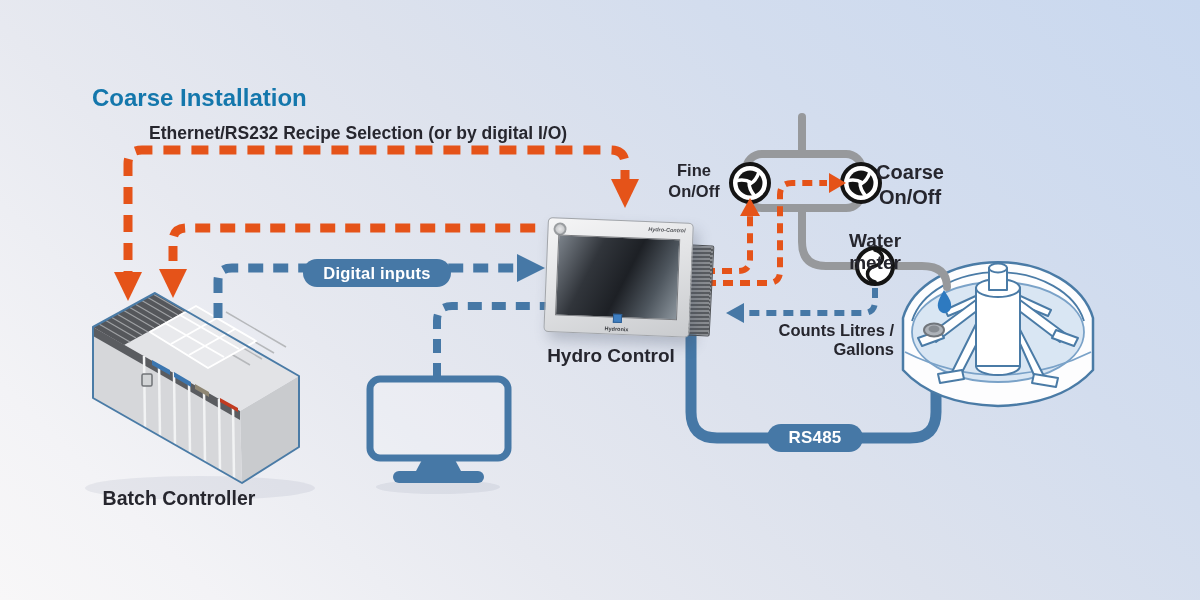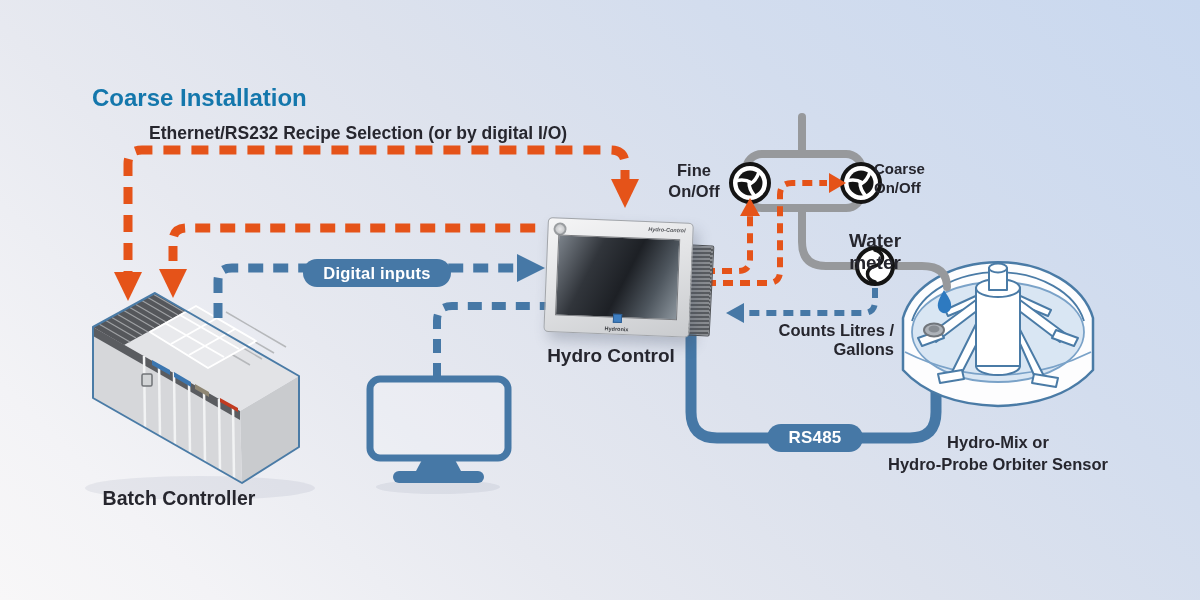--- a/index.html
+++ b/index.html
@@ -196,21 +196,19 @@
     </div>
   </div>
 
   <div class="badge blue" style="left:303px;top:253px;width:148px;height:28px;margin-top:6px;">Digital inputs</div>
   <div class="badge blue" style="left:767px;top:424px;width:96px;height:28px;font-size:17px;">RS485</div>
 
   <div class="lbl" style="left:92px;top:84px;font-size:24px;color:#1477ac;">Coarse Installation</div>
   <div class="lbl" style="left:149px;top:123px;font-size:17.5px;font-weight:700;">Ethernet/RS232 Recipe Selection (or by digital I/O)</div>
   <div class="lbl" style="left:662px;top:160px;width:64px;font-size:16.5px;text-align:center;line-height:1.25;">Fine
 On/Off</div>
-  <div class="lbl" style="left:874px;top:160px;width:72px;font-size:15px;line-height:1.25;">Coarse
+  <div class="lbl" style="left:874px;top:160px;width:72px;font-size:20px;text-align:center;line-height:1.25;">Coarse
 On/Off</div>
   <div class="lbl" style="left:822px;top:230px;width:106px;font-size:19px;text-align:center;">Water meter</div>
   <div class="lbl" style="left:718px;top:321px;width:176px;font-size:16.5px;text-align:right;">Counts Litres / Gallons</div>
   <div class="lbl" style="left:100px;top:487px;width:158px;font-size:19.5px;text-align:center;">Batch Controller</div>
   <div class="lbl" style="left:540px;top:345px;width:142px;font-size:19px;text-align:center;">Hydro Control</div>
-  <div class="lbl" style="left:878px;top:431px;width:240px;font-size:16.5px;text-align:center;line-height:1.35;">Hydro-Mix or
-Hydro-Probe Orbiter Sensor</div>
 </div>
 
 </body></html>

